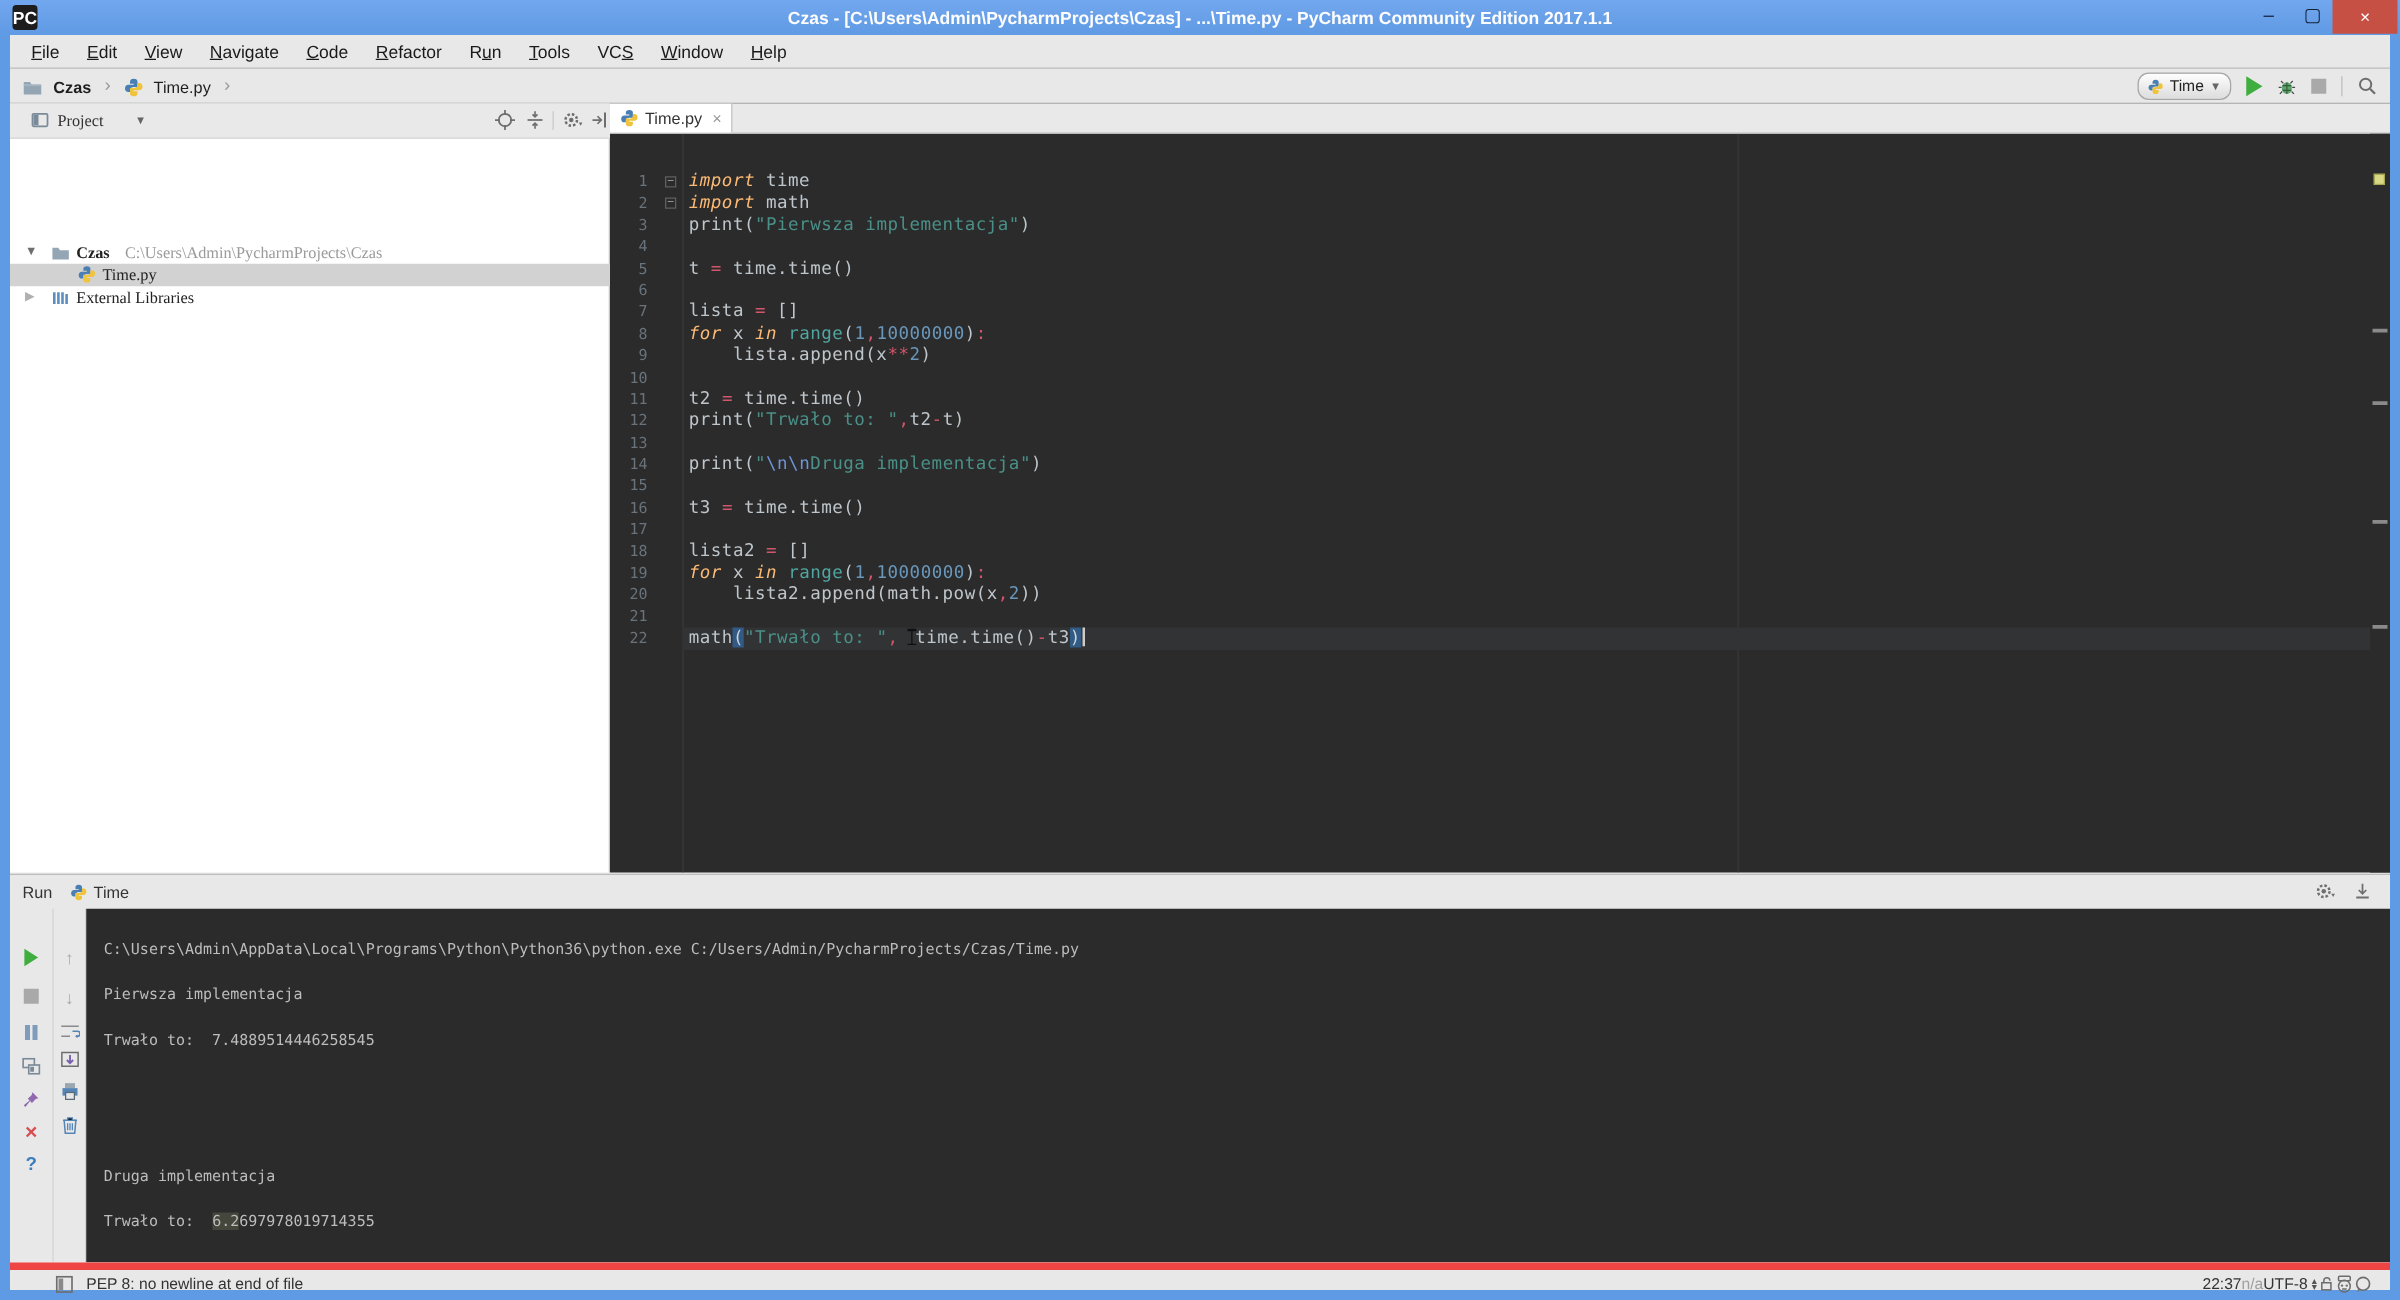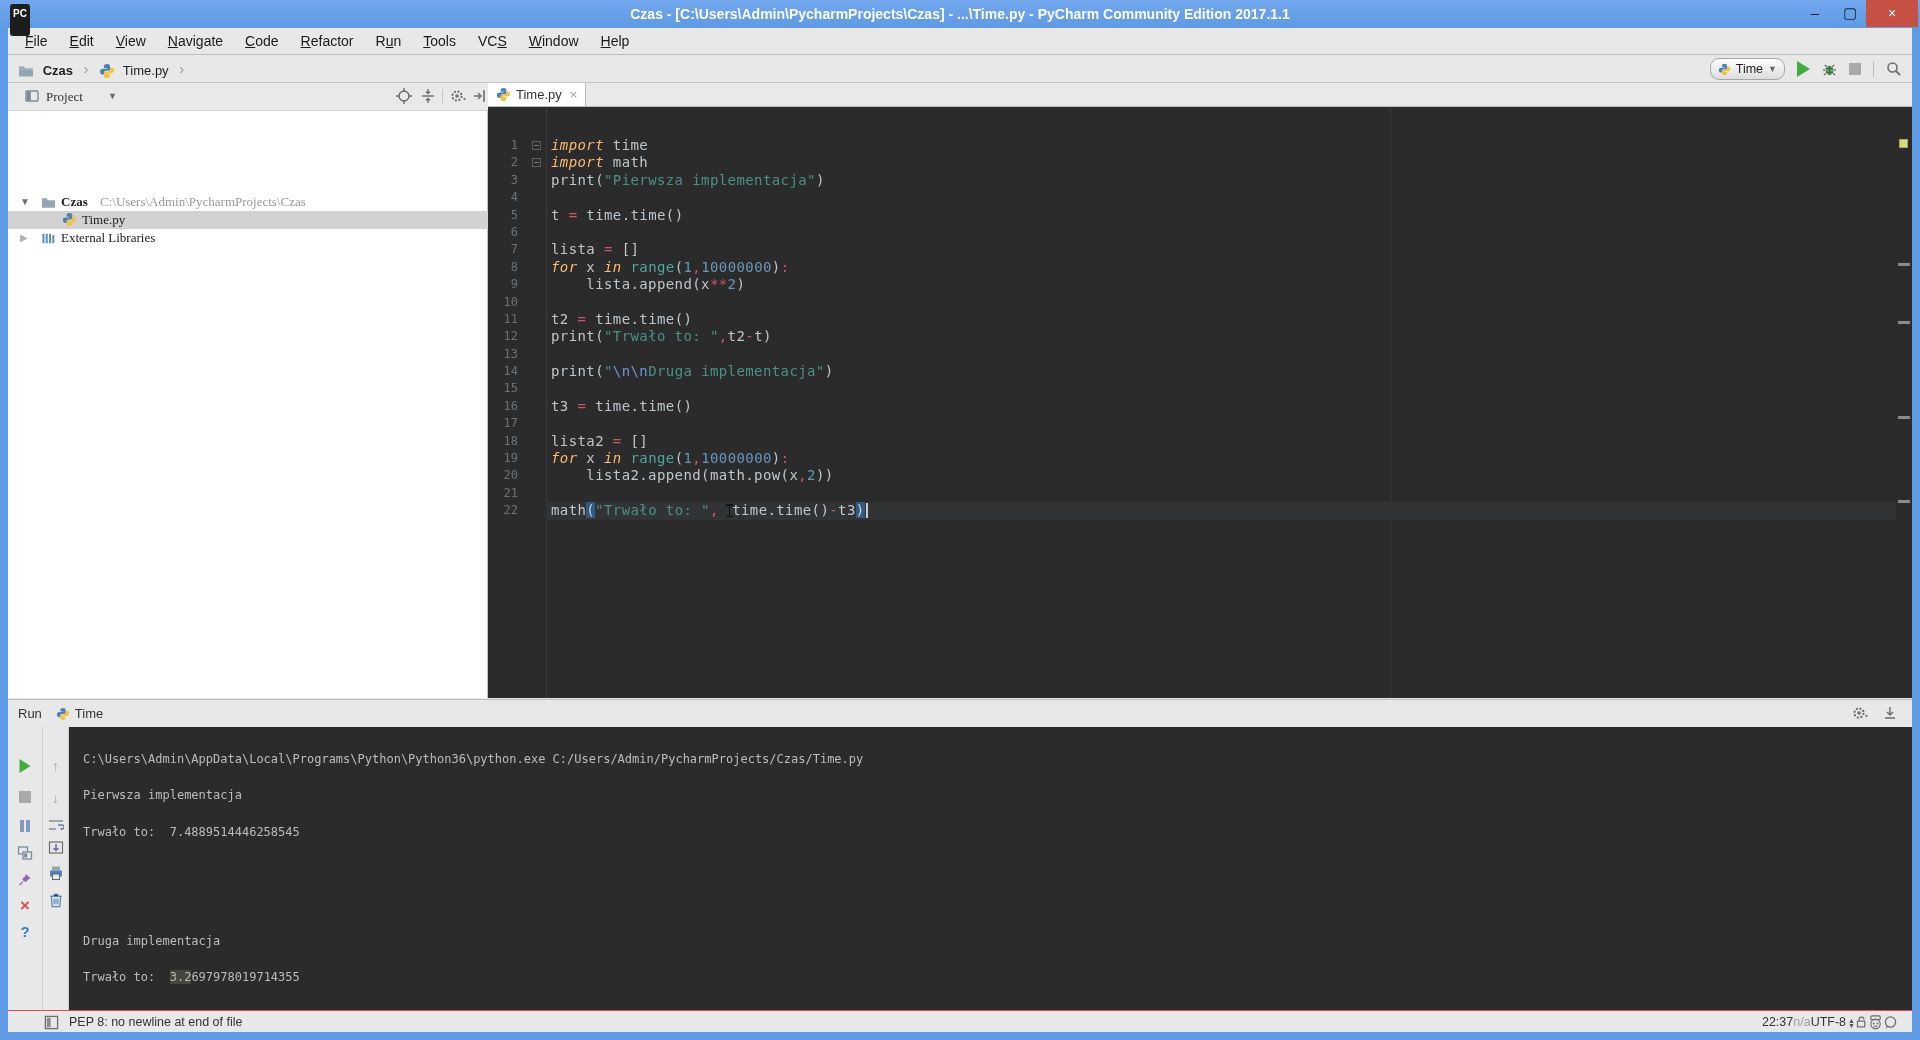--- a/index.html
+++ b/index.html
@@ -2,22 +2,22 @@
 <html><head>
 <meta charset="utf-8">
 <style>
   html,body{margin:0;padding:0;background:#555;}
   #app{position:relative;width:1920px;height:1040px;background:#e8e8e8;
        font-family:"Liberation Sans",sans-serif;font-size:13px;color:#1f1f1f;
        overflow:hidden;user-select:none;}
   .abs{position:absolute;}
   
   #titlebar{left:0;top:0;width:1920px;height:28px;background:linear-gradient(#72a7ee,#5f9ae4);}
-  #win-logo{left:10px;top:4px;width:20px;height:32px;background:#1d1d1d;border-radius:3px;
-            color:#fff;font-size:10px;font-weight:bold;text-align:center;line-height:20px;}
+  #win-logo{left:10px;top:4px;width:20px;height:20px;background:#1d1d1d;border-radius:3px;
+            color:#fff;font-size:14px;font-weight:bold;text-align:center;line-height:20px;}
   #win-title{left:160px;right:160px;top:0;height:28px;line-height:28px;text-align:center;
              color:#fdfdfd;font-size:14px;white-space:nowrap;overflow:hidden;font-weight:bold;}
   .winbtn{top:0;height:27px;text-align:center;line-height:26px;font-size:15px;color:#13213a;}
   #btn-min{left:1798px;width:34px;}
   #btn-max{left:1834px;width:32px;}
   #btn-close{left:1866px;width:52px;background:#c75044;color:#fff;font-size:14px;}
   .frame{background:#5f9ae4;}
   #frame-l{left:0;top:28px;width:8px;height:1012px;}
   #frame-r{left:1912px;top:28px;width:8px;height:1012px;}
   #frame-b{left:0;top:1032px;width:1920px;height:8px;}
@@ -90,21 +90,21 @@
   #console{left:61px;top:0;width:1843px;height:283px;background:#2b2b2b;overflow:hidden;}
   #console-lines{position:absolute;left:14px;top:4px;}
   .krow{height:16.4px;line-height:16.4px;white-space:pre;font-family:"DejaVu Sans Mono",monospace;
         font-size:12px;color:#bcbcbc;margin-top:20px;}
   .ck-hl{background:#45473c;}
   .pause-bars{display:inline-block;width:10px;height:12px;border-left:4px solid #7f9cbc;border-right:4px solid #7f9cbc;box-sizing:border-box;}
   .red-x{color:#d64f4f;font-size:17px;font-weight:bold;line-height:14px;}
   .help-q{color:#3b7ec0;font-size:15px;font-weight:bold;line-height:14px;}
   .arr{font-size:14px;color:#a8a8a8;line-height:14px;}
   
-  #statusbar{left:8px;top:1010px;width:1904px;height:22px;background:#e8e8e8;border-top:1px solid #ef4444;box-sizing:border-box;}
+  #statusbar{left:8px;top:1010px;width:1904px;height:22px;background:#e8e8e8;border-top:6px solid #ef4444;box-sizing:border-box;}
   #status-left{left:36px;top:0;height:22px;display:flex;align-items:center;gap:10px;font-size:12.5px;color:#333;}
   #status-right{right:14px;top:0;height:22px;display:flex;align-items:center;font-size:12.5px;color:#333;}
   .dim-txt{color:#a0a0a0;}
   .updown{display:inline-flex;flex-direction:column;line-height:5px;font-size:7px;color:#555;vertical-align:middle;margin-left:2px;}
 </style>
 </head>
 <body>
 
 <div id="app">
 
@@ -451,21 +451,21 @@
         </span>
       </div>
       <div class="abs" id="console">
         <div id="console-lines">
             <div class="krow"><span class="ck-pl">C:\Users\Admin\AppData\Local\Programs\Python\Python36\python.exe C:/Users/Admin/PycharmProjects/Czas/Time.py</span></div>
             <div class="krow"><span class="ck-pl">Pierwsza implementacja</span></div>
             <div class="krow"><span class="ck-pl">Trwało to:  7.4889514446258545</span></div>
             <div class="krow">&nbsp;</div>
             <div class="krow">&nbsp;</div>
             <div class="krow"><span class="ck-pl">Druga implementacja</span></div>
-            <div class="krow"><span class="ck-pl">Trwało to:  </span><span class="ck-hl">3.2</span><span class="ck-pl">697978019714355</span></div>
+            <div class="krow"><span class="ck-pl">Trwało to:  </span><span class="ck-hl">6.2</span><span class="ck-pl">697978019714355</span></div>
             <div class="krow">&nbsp;</div>
             <div class="krow"><span class="ck-pl">Process finished with exit code 0</span></div>
           </div>
       </div>
     </div>
   </div>
 
   <div class="abs" id="statusbar">
     <div class="abs" id="status-left">
       <span class="ico">

